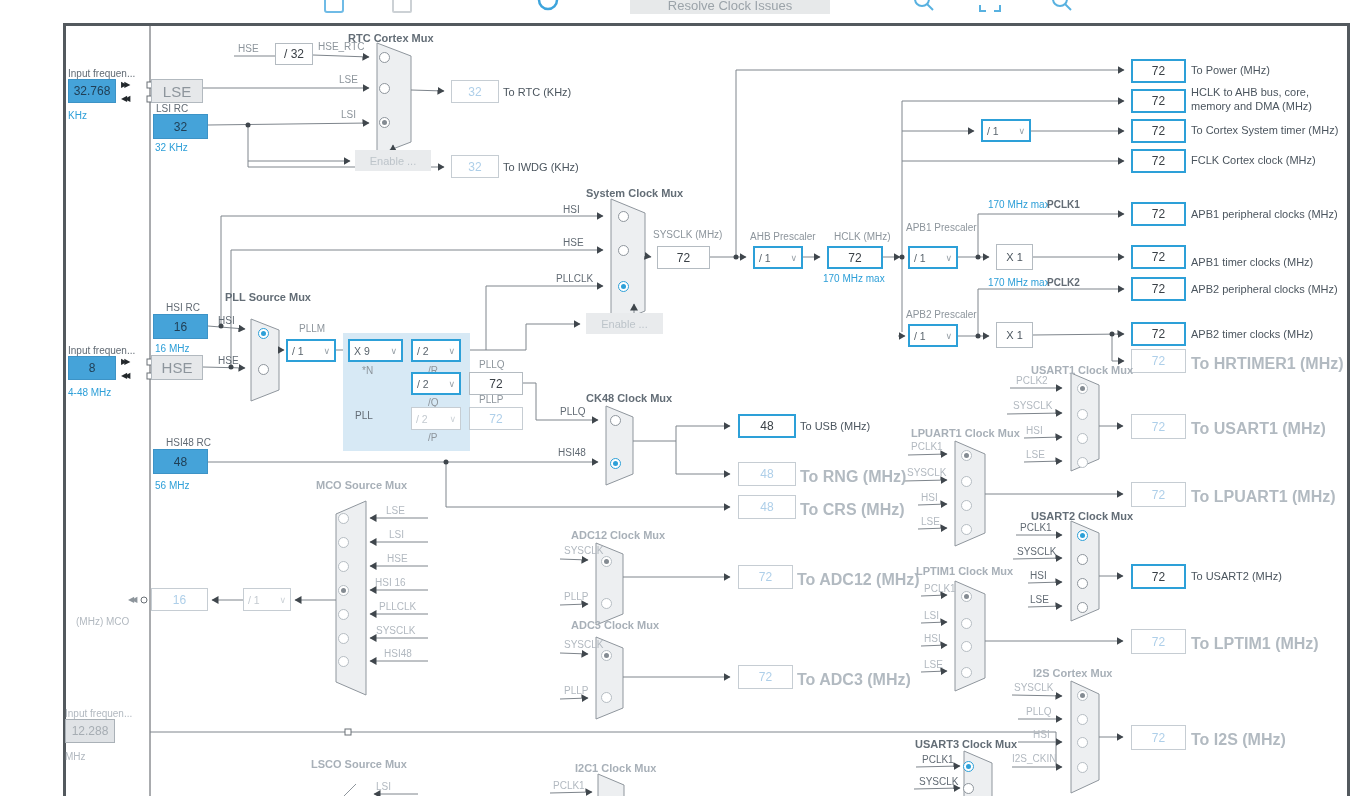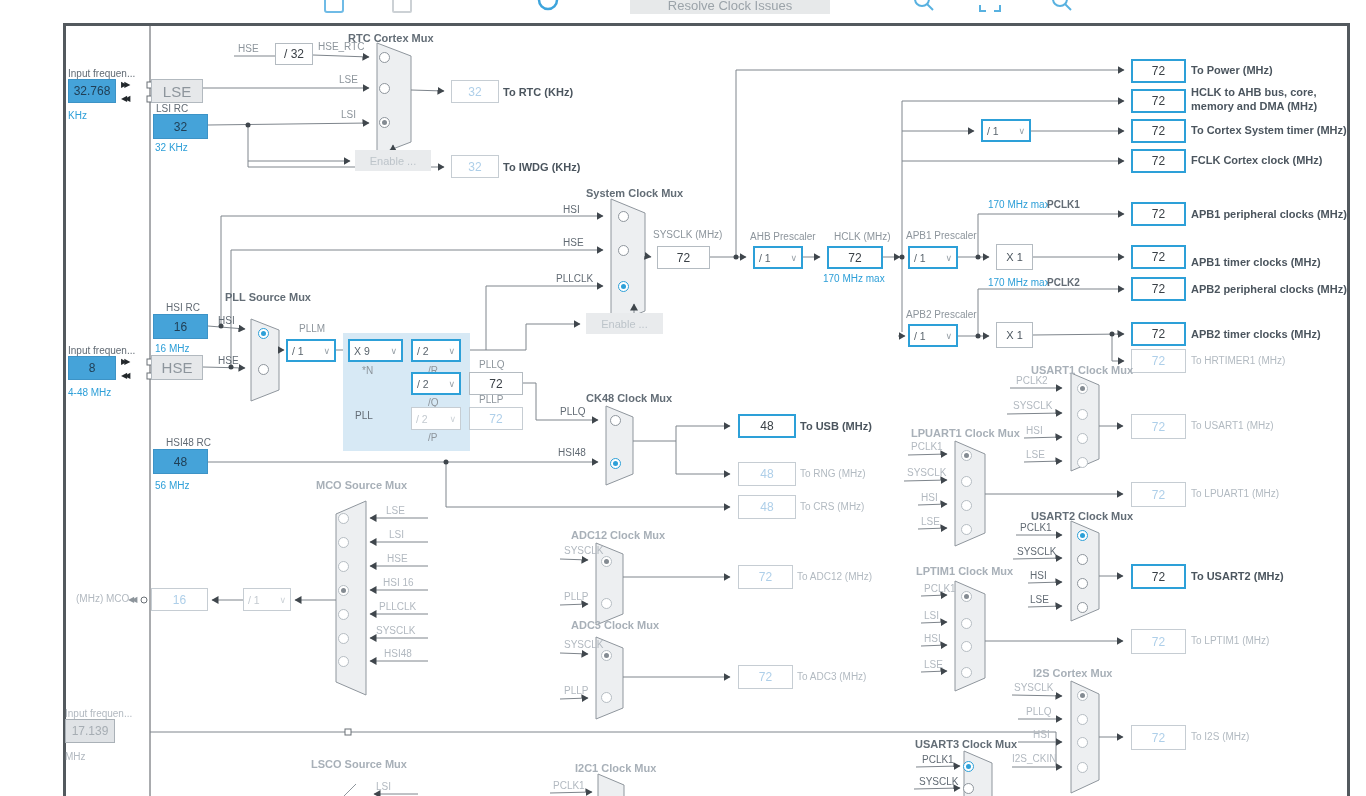--- a/index.html
+++ b/index.html
@@ -5,22 +5,22 @@
   html,body{margin:0;padding:0}
   body{width:1366px;height:796px;position:relative;overflow:hidden;background:#fff;
        font-family:"Liberation Sans",sans-serif;-webkit-font-smoothing:antialiased}
   .abs{position:absolute}
   .t{position:absolute;font-size:10px;color:#8d959c;white-space:nowrap}
   .td{position:absolute;font-size:10px;color:#626b74;white-space:nowrap}
   .tp{position:absolute;font-size:10px;color:#b2b9c0;white-space:nowrap}
   .tb{position:absolute;font-size:10px;color:#2d9fd8;white-space:nowrap}
   .ttl{position:absolute;font-size:11px;font-weight:bold;color:#636d76;white-space:nowrap}
   .ttlp{position:absolute;font-size:11px;font-weight:bold;color:#a8b0b8;white-space:nowrap}
-  .out{position:absolute;font-size:11px;font-weight:bold;color:#4b555e;white-space:nowrap}
-  .outp{position:absolute;font-size:10px;font-weight:normal;color:#b2bac1;white-space:nowrap}
+  .out{position:absolute;font-size:11px;font-weight:normal;color:#4b555e;white-space:nowrap}
+  .outp{position:absolute;font-size:16px;font-weight:bold;color:#b2bac1;white-space:nowrap}
   .vb{position:absolute;background:#fff;border:1px solid #b4bbc1;color:#3a4046;font-size:12px;
       display:flex;align-items:center;justify-content:center;box-sizing:border-box}
   .vb.b{border:2px solid #2da0d8}
   .vb.p{color:#aecfe9;border-color:#c6cdd3}
   .dd{position:absolute;background:#fff;border:2px solid #2da0d8;color:#5a646d;font-size:10.5px;
       display:flex;align-items:center;justify-content:space-between;padding:0 4px;box-sizing:border-box}
   .dd.p{border:1px solid #c6cdd3;color:#c3cad0}
   .dd .ch{font-size:9px;color:#98a0a7;font-weight:normal}
   .dd.p .ch{color:#ccd2d7}
   .src{position:absolute;background:#45a3d9;border:1px solid #3d93c6;color:#203f56;font-size:12px;
@@ -249,21 +249,21 @@
   <span class="arr2" style="left:55px;top:55px">▶▶</span>
   <span class="arr2" style="left:55px;top:69px">◀◀</span>
 
   <span class="td" style="left:2px;top:319px">Input frequen...</span>
   <div class="src" style="left:2px;top:330px;width:48px;height:24px">8</div>
   <span class="tb" style="left:2px;top:361px">4-48 MHz</span>
   <span class="arr2" style="left:55px;top:332px">▶▶</span>
   <span class="arr2" style="left:55px;top:346px">◀◀</span>
 
   <span class="tp" style="left:-1px;top:682px">Input frequen...</span>
-  <div class="src g" style="left:-1px;top:693px;width:50px;height:24px">17.139</div>
+  <div class="src g" style="left:-1px;top:693px;width:50px;height:24px">12.288</div>
   <span class="tp" style="left:-1px;top:725px">MHz</span>
 
   <div class="btn" style="left:85px;top:53px;width:52px;height:24px">LSE</div>
   <span class="td" style="left:90px;top:77px">LSI RC</span>
   <div class="src" style="left:87px;top:88px;width:55px;height:25px">32</div>
   <span class="tb" style="left:89px;top:116px">32 KHz</span>
 
   <span class="td" style="left:100px;top:276px">HSI RC</span>
   <div class="src" style="left:87px;top:288px;width:55px;height:25px">16</div>
   <span class="tb" style="left:89px;top:317px">16 MHz</span>
@@ -314,21 +314,21 @@
   <span class="out" style="left:1125px;top:74px">memory and DMA (MHz)</span>
   <div class="dd" style="left:915px;top:93px;width:50px;height:23px">
       <span>/ 1</span>
       <b class="ch">∨</b>
     </div>
   <div class="vb b" style="left:1065px;top:93px;width:55px;height:24px">72</div>
   <span class="out" style="left:1125px;top:98px">To Cortex System timer (MHz)</span>
   <div class="vb b" style="left:1065px;top:123px;width:55px;height:24px">72</div>
   <span class="out" style="left:1125px;top:128px">FCLK Cortex clock (MHz)</span>
 
-  <span class="t" style="left:840px;top:204px">APB1 Prescaler</span>
+  <span class="t" style="left:840px;top:196px">APB1 Prescaler</span>
   <div class="dd" style="left:842px;top:220px;width:50px;height:23px">
       <span>/ 1</span>
       <b class="ch">∨</b>
     </div>
   <span class="tb" style="left:922px;top:173px">170 MHz max</span>
   <span class="td" style="left:981px;top:173px;font-weight:bold">PCLK1</span>
   <div class="x1" style="left:930px;top:218px;width:37px;height:26px">X 1</div>
   <div class="vb b" style="left:1065px;top:176px;width:55px;height:24px">72</div>
   <span class="out" style="left:1125px;top:182px">APB1 peripheral clocks (MHz)</span>
   <div class="vb b" style="left:1065px;top:219px;width:55px;height:24px">72</div>
@@ -411,37 +411,37 @@
   <span class="tp" style="left:498px;top:659px">PLLP</span>
   <span class="rd sg pl" style="left:535px;top:624px"></span>
   <span class="rd pl" style="left:535px;top:666px"></span>
   <div class="vb p" style="left:672px;top:639px;width:55px;height:24px">72</div>
   <span class="outp" style="left:731px;top:645px">To ADC3 (MHz)</span>
 
   <span class="ttlp" style="left:250px;top:453px">MCO Source Mux</span>
   <span class="tp" style="left:320px;top:479px">LSE</span>
   <span class="tp" style="left:323px;top:503px">LSI</span>
   <span class="tp" style="left:321px;top:527px">HSE</span>
-  <span class="tp" style="left:317px;top:551px">HSI 16</span>
+  <span class="tp" style="left:309px;top:551px">HSI 16</span>
   <span class="tp" style="left:313px;top:575px">PLLCLK</span>
   <span class="tp" style="left:310px;top:599px">SYSCLK</span>
   <span class="tp" style="left:318px;top:622px">HSI48</span>
   <span class="rd pl" style="left:272px;top:487px"></span>
   <span class="rd pl" style="left:272px;top:511px"></span>
   <span class="rd pl" style="left:272px;top:535px"></span>
   <span class="rd sg pl" style="left:272px;top:559px"></span>
   <span class="rd pl" style="left:272px;top:583px"></span>
   <span class="rd pl" style="left:272px;top:607px"></span>
   <span class="rd pl" style="left:272px;top:630px"></span>
   <div class="dd p" style="left:177px;top:562px;width:48px;height:23px">
       <span>/ 1</span>
       <b class="ch">∨</b>
     </div>
   <div class="vb p" style="left:85px;top:562px;width:57px;height:23px">16</div>
-  <span class="tp" style="left:10px;top:567px">(MHz) MCO</span>
+  <span class="tp" style="left:10px;top:590px">(MHz) MCO</span>
   <span class="arr2" style="left:62px;top:570px;color:#8d959c">◀◀</span>
 
   <span class="ttlp" style="left:245px;top:732px">LSCO Source Mux</span>
   <span class="tp" style="left:310px;top:755px">LSI</span>
   <span class="ttlp" style="left:509px;top:736px">I2C1 Clock Mux</span>
   <span class="tp" style="left:487px;top:754px">PCLK1</span>
   <span class="ttl" style="left:849px;top:712px">USART3 Clock Mux</span>
   <span class="td" style="left:856px;top:728px">PCLK1</span>
   <span class="rd sb" style="left:897px;top:735px"></span>
   <span class="td" style="left:853px;top:750px">SYSCLK</span>

